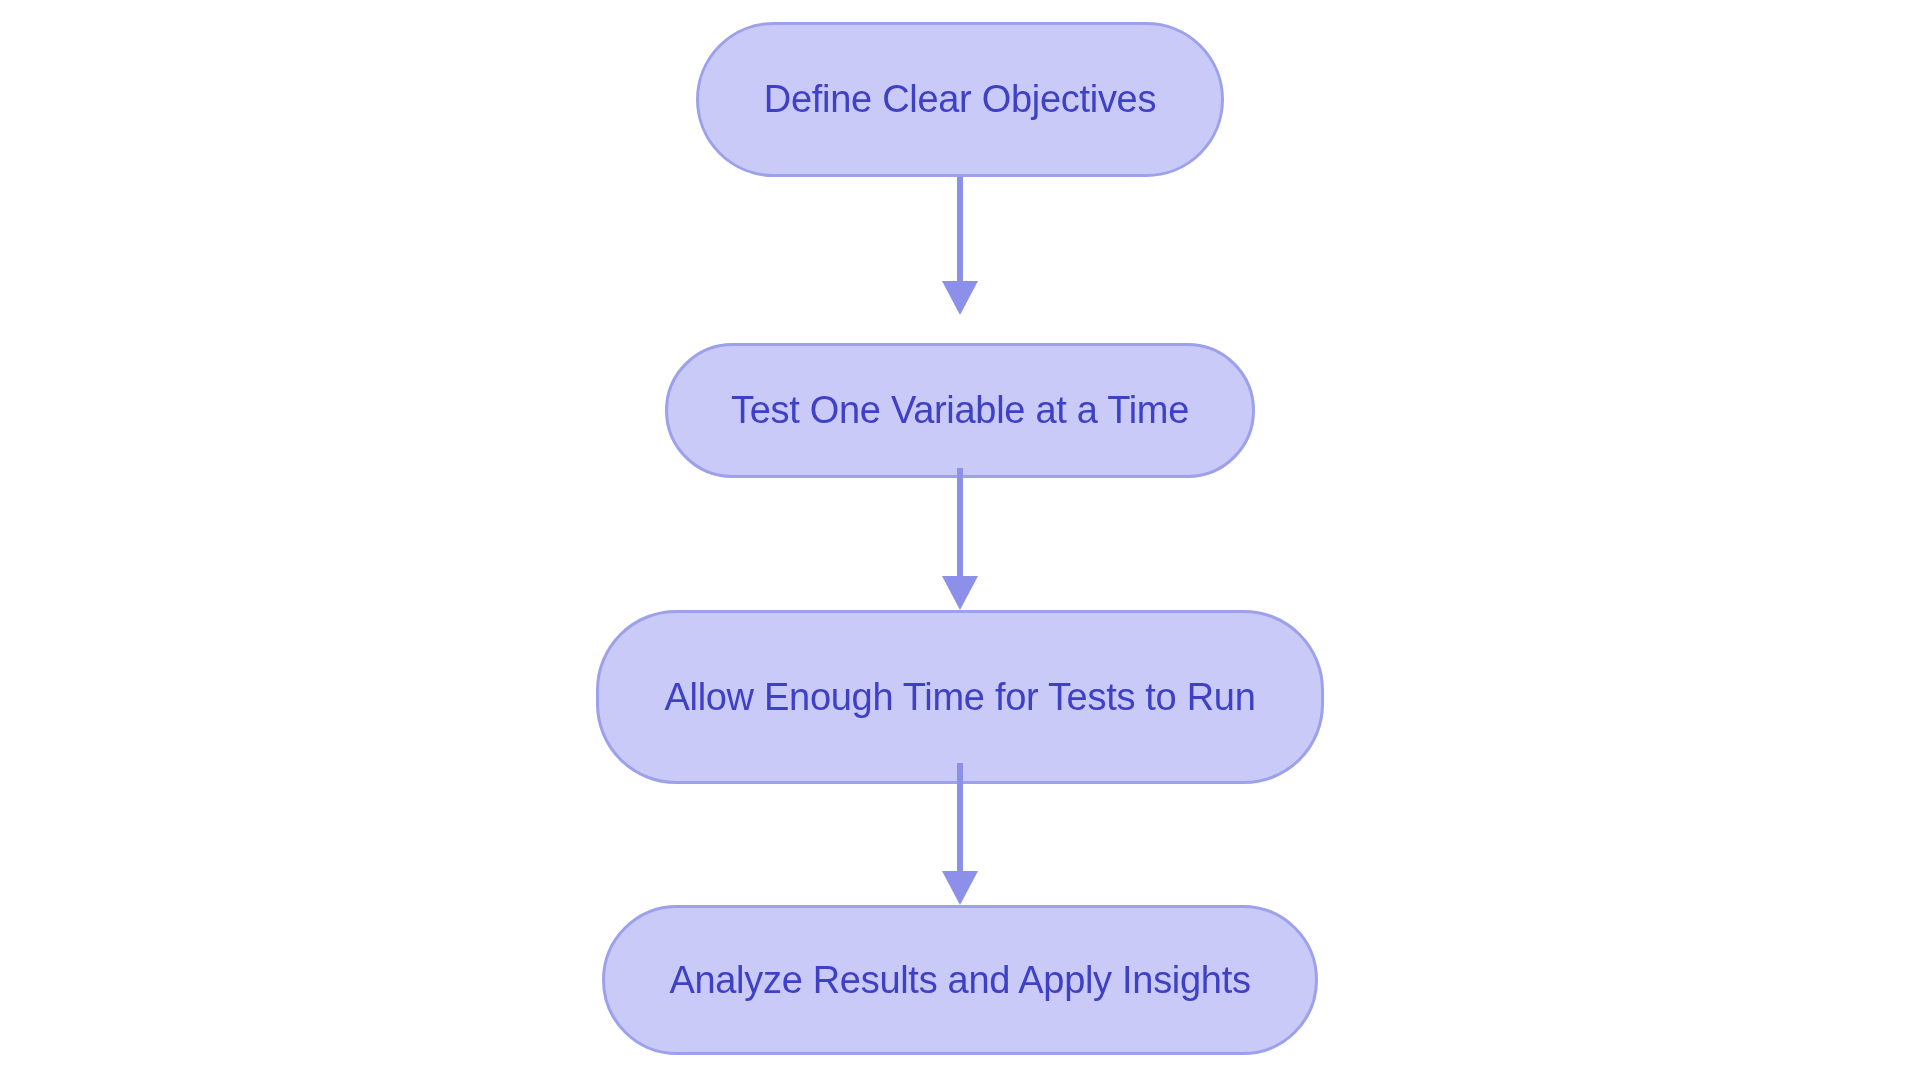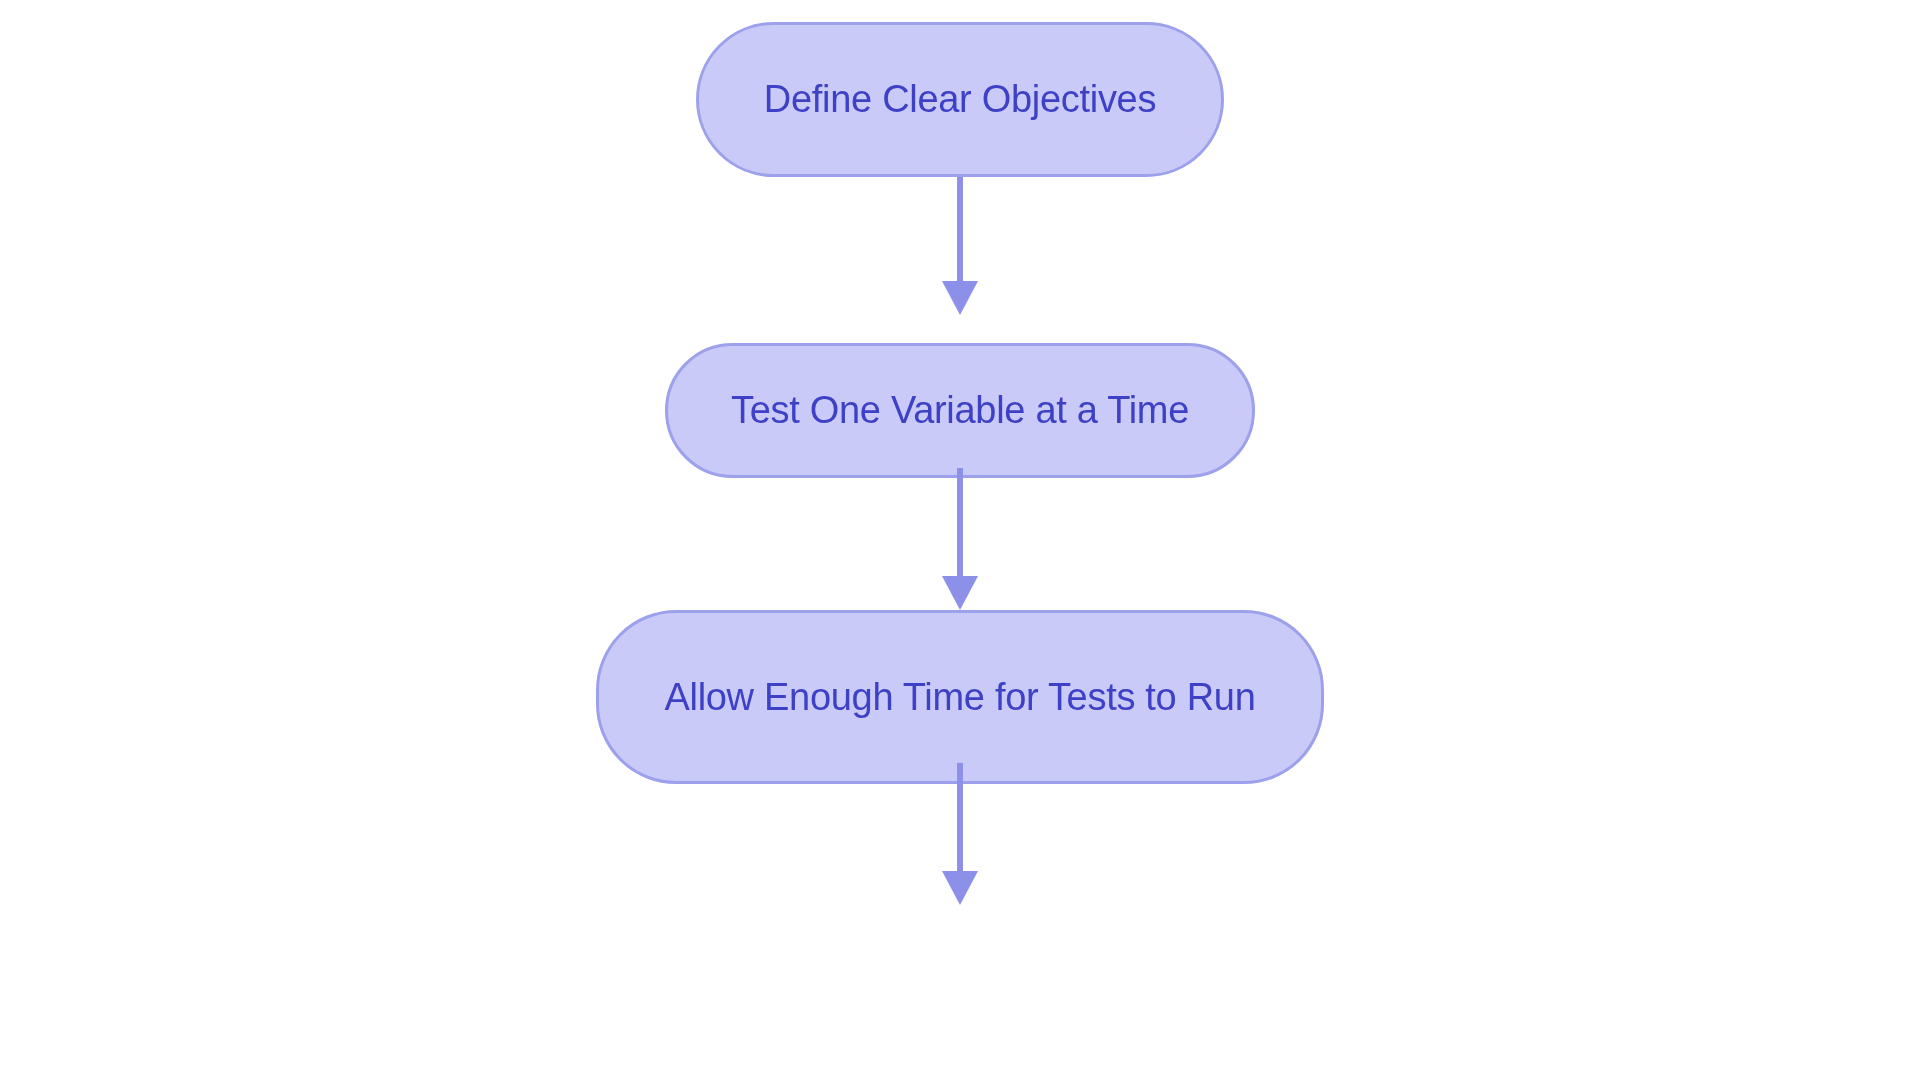--- a/index.html
+++ b/index.html
@@ -89,14 +89,17 @@
 
   <div class="node n3">
     <span class="node-label">Allow Enough Time for Tests to Run</span>
   </div>
 
   <div class="arrow a3">
     <div class="shaft"></div>
     <div class="head"></div>
   </div>
 
+  <div class="node n4">
+    <span class="node-label">Analyze Results and Apply Insights</span>
+  </div>
 
 </div>
 
 </body></html>

